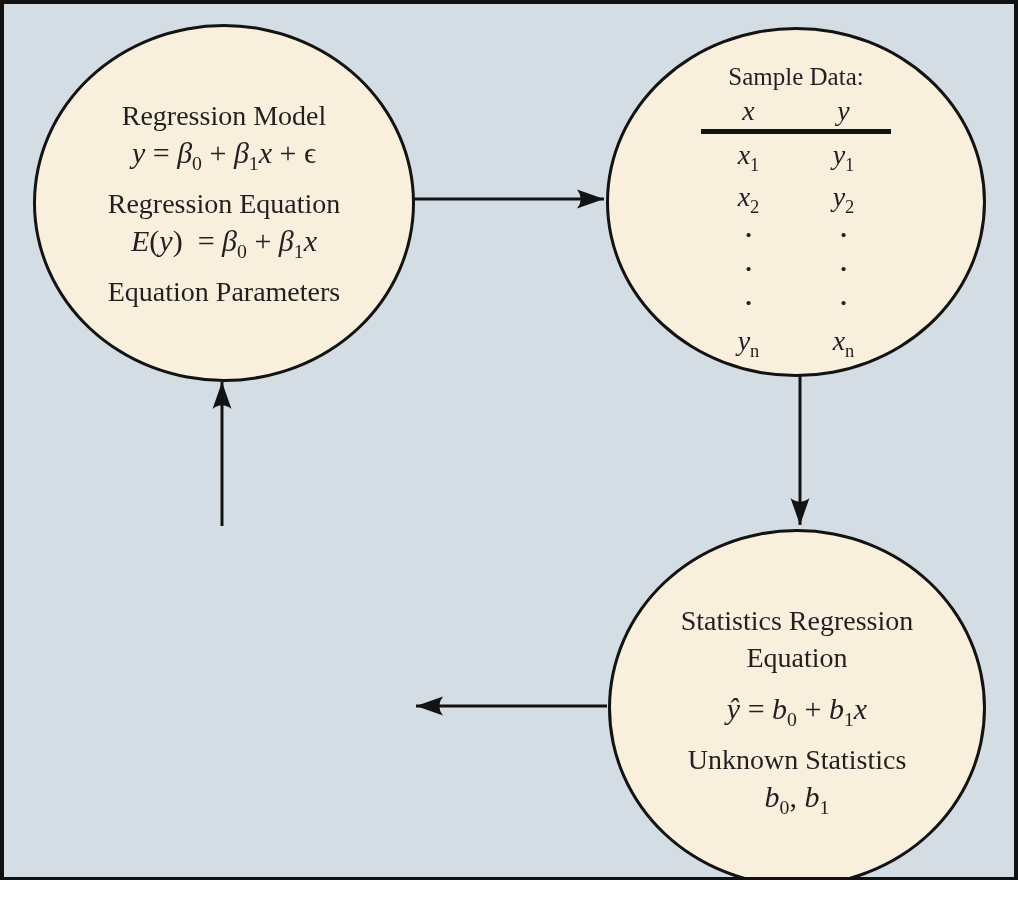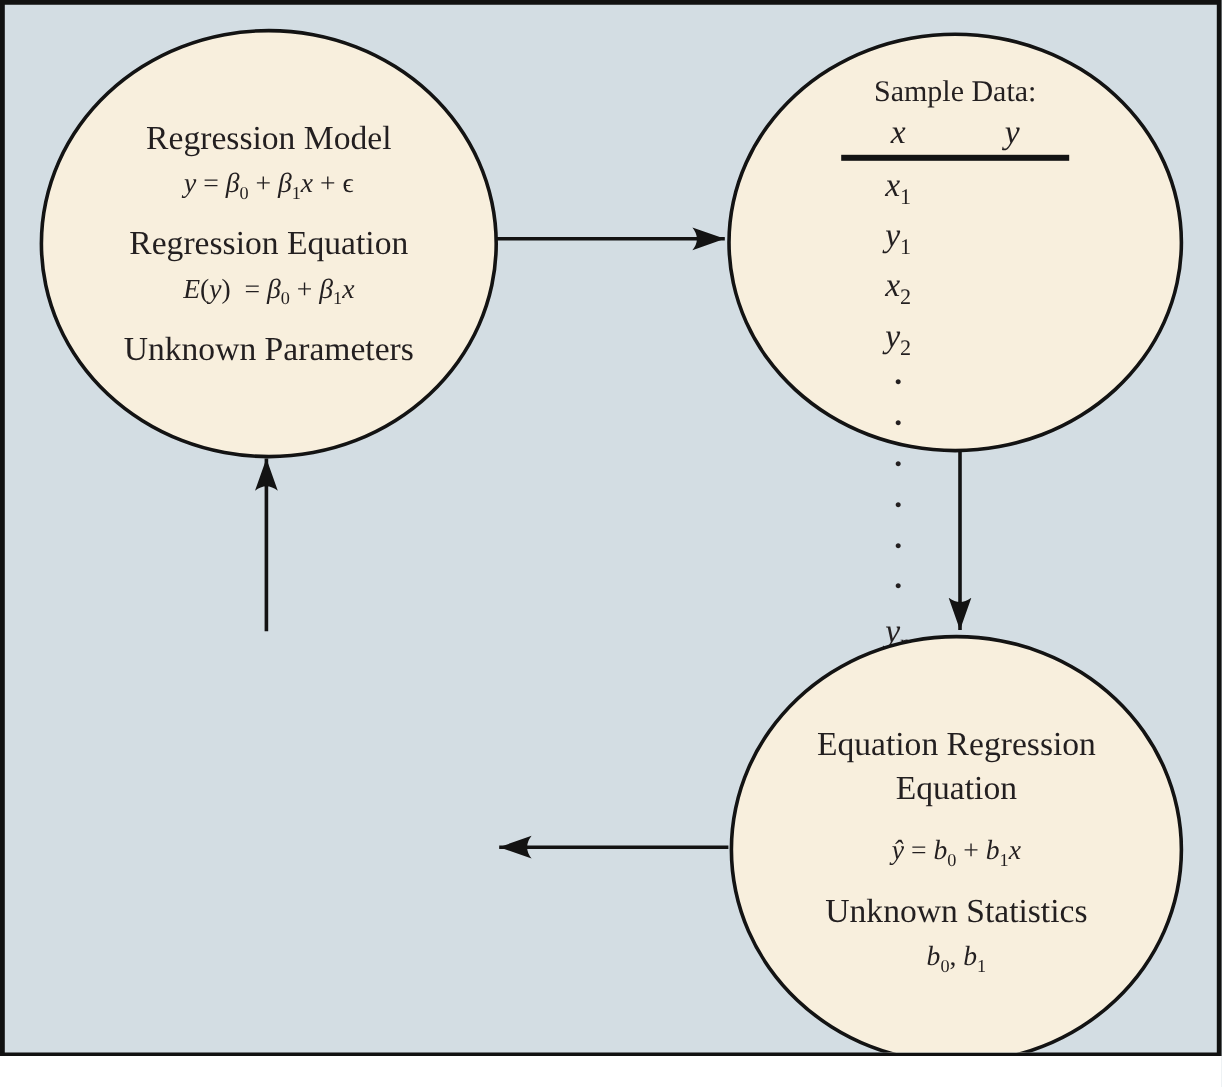--- a/index.html
+++ b/index.html
@@ -17,29 +17,29 @@
     position:absolute;box-sizing:border-box;background:#f8efdd;
     border:3px solid #131313;border-radius:50%;
     display:flex;flex-direction:column;align-items:center;justify-content:center;
     text-align:center;
   }
   .tl{left:29px;top:20px;width:382px;height:358px;}
   .tr{left:602px;top:23px;width:380px;height:350px;justify-content:flex-start;padding-top:28px;}
   .bl{left:31px;top:523px;width:378px;height:360px;}
   .br{left:604px;top:525px;width:378px;height:358px;}
   .line{font-size:28px;line-height:37px;white-space:nowrap;}
-  .math{font-size:23px;}
+  .math{font-size:30px;}
   sub{font-size:66%;line-height:0;}
   .group{margin:7px 0;}
   .bl .line{line-height:57px;}
   
   .sd-title{font-size:25px;line-height:38px;}
   .sd-head{display:flex;width:190px;justify-content:space-around;
     font-size:28px;line-height:30px;border-bottom:5px solid #131313;padding-bottom:3px;}
-  .sd-row{display:flex;width:190px;justify-content:space-between;font-size:28px;line-height:42px;flex-direction:column;}
+  .sd-row{display:flex;width:190px;justify-content:space-between;font-size:28px;line-height:42px;}
   .sd-row.dots{line-height:34px;font-size:26px;font-weight:bold;}
   .sd-cell{display:inline-block;width:50%;}
 </style>
 </head>
 <body>
 
 <div class="frame">
 
   <svg class="arrows" viewBox="0 0 1010 894">
     <defs>
@@ -64,21 +64,21 @@
   <div class="circle tl">
     <div class="group">
       <div class="line">Regression Model</div>
       <div class="line math"><i>y</i> = <i>β</i><sub>0</sub> + <i>β</i><sub>1</sub><i>x</i> + ϵ</div>
     </div>
     <div class="group">
       <div class="line">Regression Equation</div>
       <div class="line math"><i>E</i>(<i>y</i>) &nbsp;= <i>β</i><sub>0</sub> + <i>β</i><sub>1</sub><i>x</i></div>
     </div>
     <div class="group">
-      <div class="line">Unknown Parameters</div>
+      <div class="line">Equation Parameters</div>
     </div>
   </div>
 
   <div class="circle tr">
     <div class="sd-title">Sample Data:</div>
     <div class="sd-head">
       <span class="sd-cell"><i>x</i></span>
       <span class="sd-cell"><i>y</i></span>
     </div>
     <div class="sd-row">
@@ -103,21 +103,21 @@
     </div>
     <div class="sd-row">
       <span class="sd-cell"><i>y</i><sub>n</sub></span>
       <span class="sd-cell"><i>x</i><sub>n</sub></span>
     </div>
   </div>
 
 
   <div class="circle br">
     <div class="group">
-      <div class="line">Equation Regression</div>
+      <div class="line">Statistics Regression</div>
       <div class="line">Equation</div>
     </div>
     <div class="group">
       <div class="line math"><i>ŷ</i> = <i>b</i><sub>0</sub> + <i>b</i><sub>1</sub><i>x</i></div>
     </div>
     <div class="group">
       <div class="line">Unknown Statistics</div>
       <div class="line math"><i>b</i><sub>0</sub>, <i>b</i><sub>1</sub></div>
     </div>
   </div>

